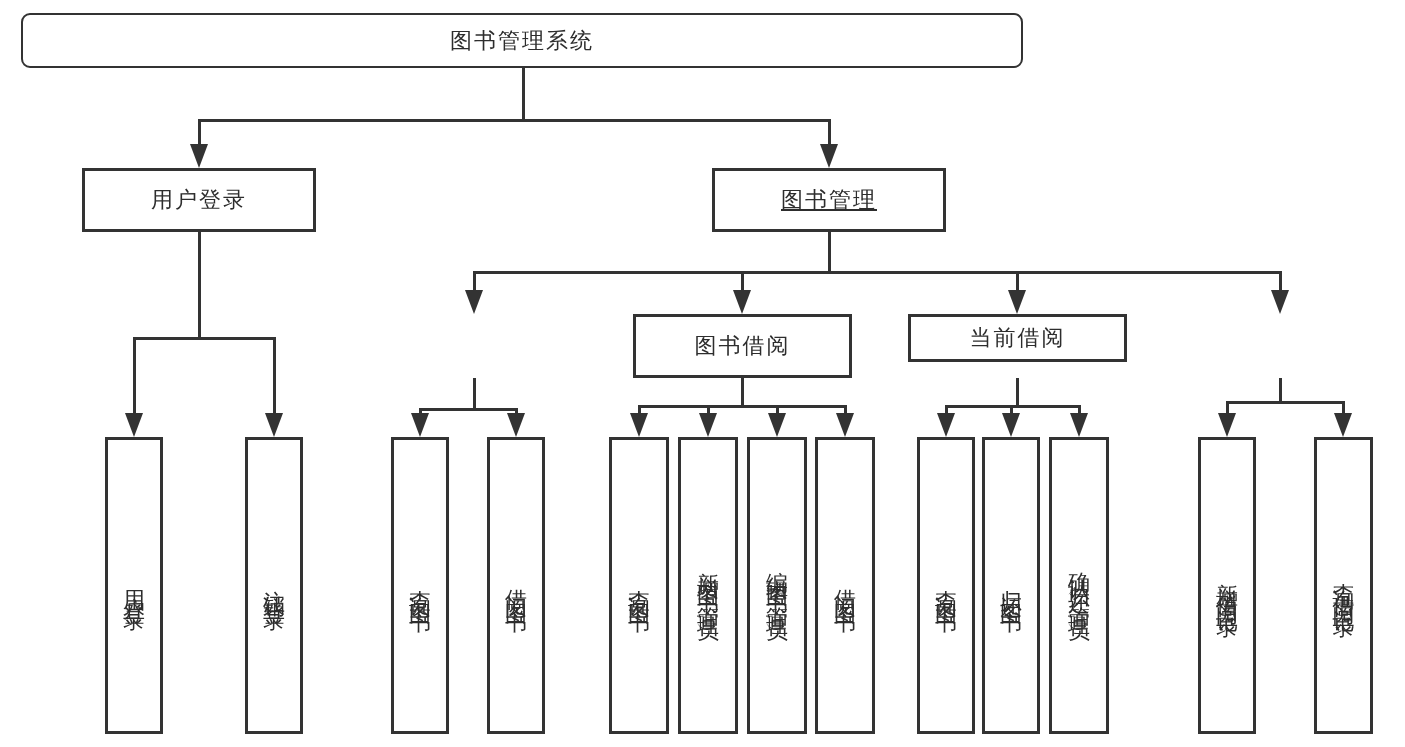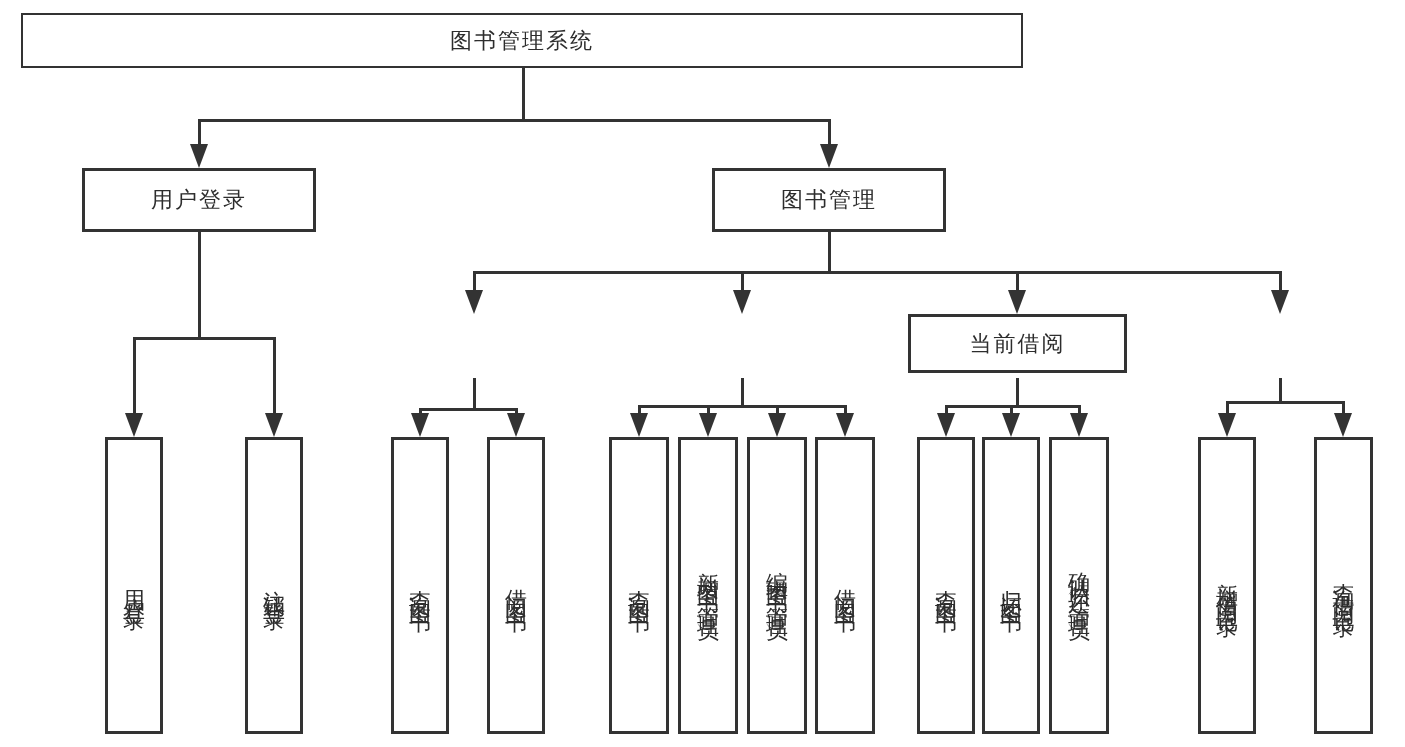--- a/index.html
+++ b/index.html
@@ -22,21 +22,21 @@
     background:#ffffff;
     border:3px solid var(--line);
     box-sizing:border-box;
     display:flex;align-items:center;justify-content:center;
   }
   .hbox{
     font-size:22px;
     letter-spacing:2px;
     white-space:nowrap;
   }
-  .root{border-width:2px;}
+  .root{border-width:2px;border-radius:9px;}
   .vbox{
     writing-mode:vertical-rl;
     font-size:22px;
     letter-spacing:7px;
     line-height:1;
   }
   .cline{position:absolute;background:var(--line);}
   .arrow{
     position:absolute;width:0;height:0;
     border-left:9px solid transparent;
@@ -53,23 +53,24 @@
   }
 </style>
 </head>
 <body>
 
 <div id="canvas">
 
   <div class="node hbox root" style="left:21px;top:13px;width:1002px;height:55px;">图书管理系统</div>
 
   <div class="node hbox" style="left:82px;top:168px;width:234px;height:64px;">用户登录</div>
-  <div class="node hbox" style="left:712px;top:168px;width:234px;height:64px;">图书管理</div>
+  <div class="node hbox" style="left:712px;top:168px;width:234px;height:64px;text-decoration:underline;">图书管理</div>
 
-  <div class="node hbox" style="left:908px;top:314px;width:219px;height:59px;">当前借阅</div>
+  <div class="node hbox" style="left:633px;top:314px;width:219px;height:64px;">图书借阅</div>
+  <div class="node hbox" style="left:908px;top:314px;width:219px;height:48px;">当前借阅</div>
 
   <div class="node vbox" style="left:105px;top:437px;width:58px;height:297px;">用户登录</div>
   <div class="node vbox" style="left:245px;top:437px;width:58px;height:297px;">注销登录</div>
 
   <div class="node vbox" style="left:391px;top:437px;width:58px;height:297px;">查询图书</div>
   <div class="node vbox" style="left:487px;top:437px;width:58px;height:297px;">借阅图书</div>
 
   <div class="node vbox" style="left:609px;top:437px;width:60px;height:297px;">查询图书</div>
   <div class="node vbox" style="left:678px;top:437px;width:60px;height:297px;">新增图书（管理员）</div>
   <div class="node vbox" style="left:747px;top:437px;width:60px;height:297px;">编辑图书（管理员）</div>

